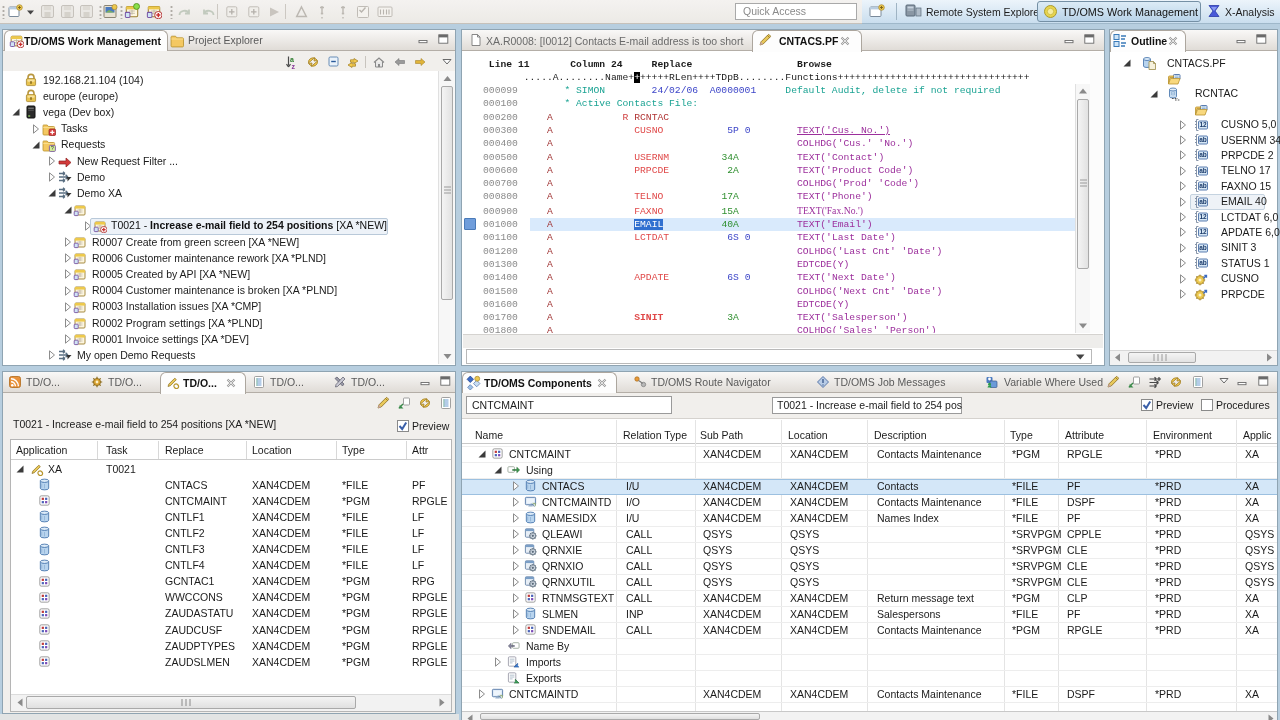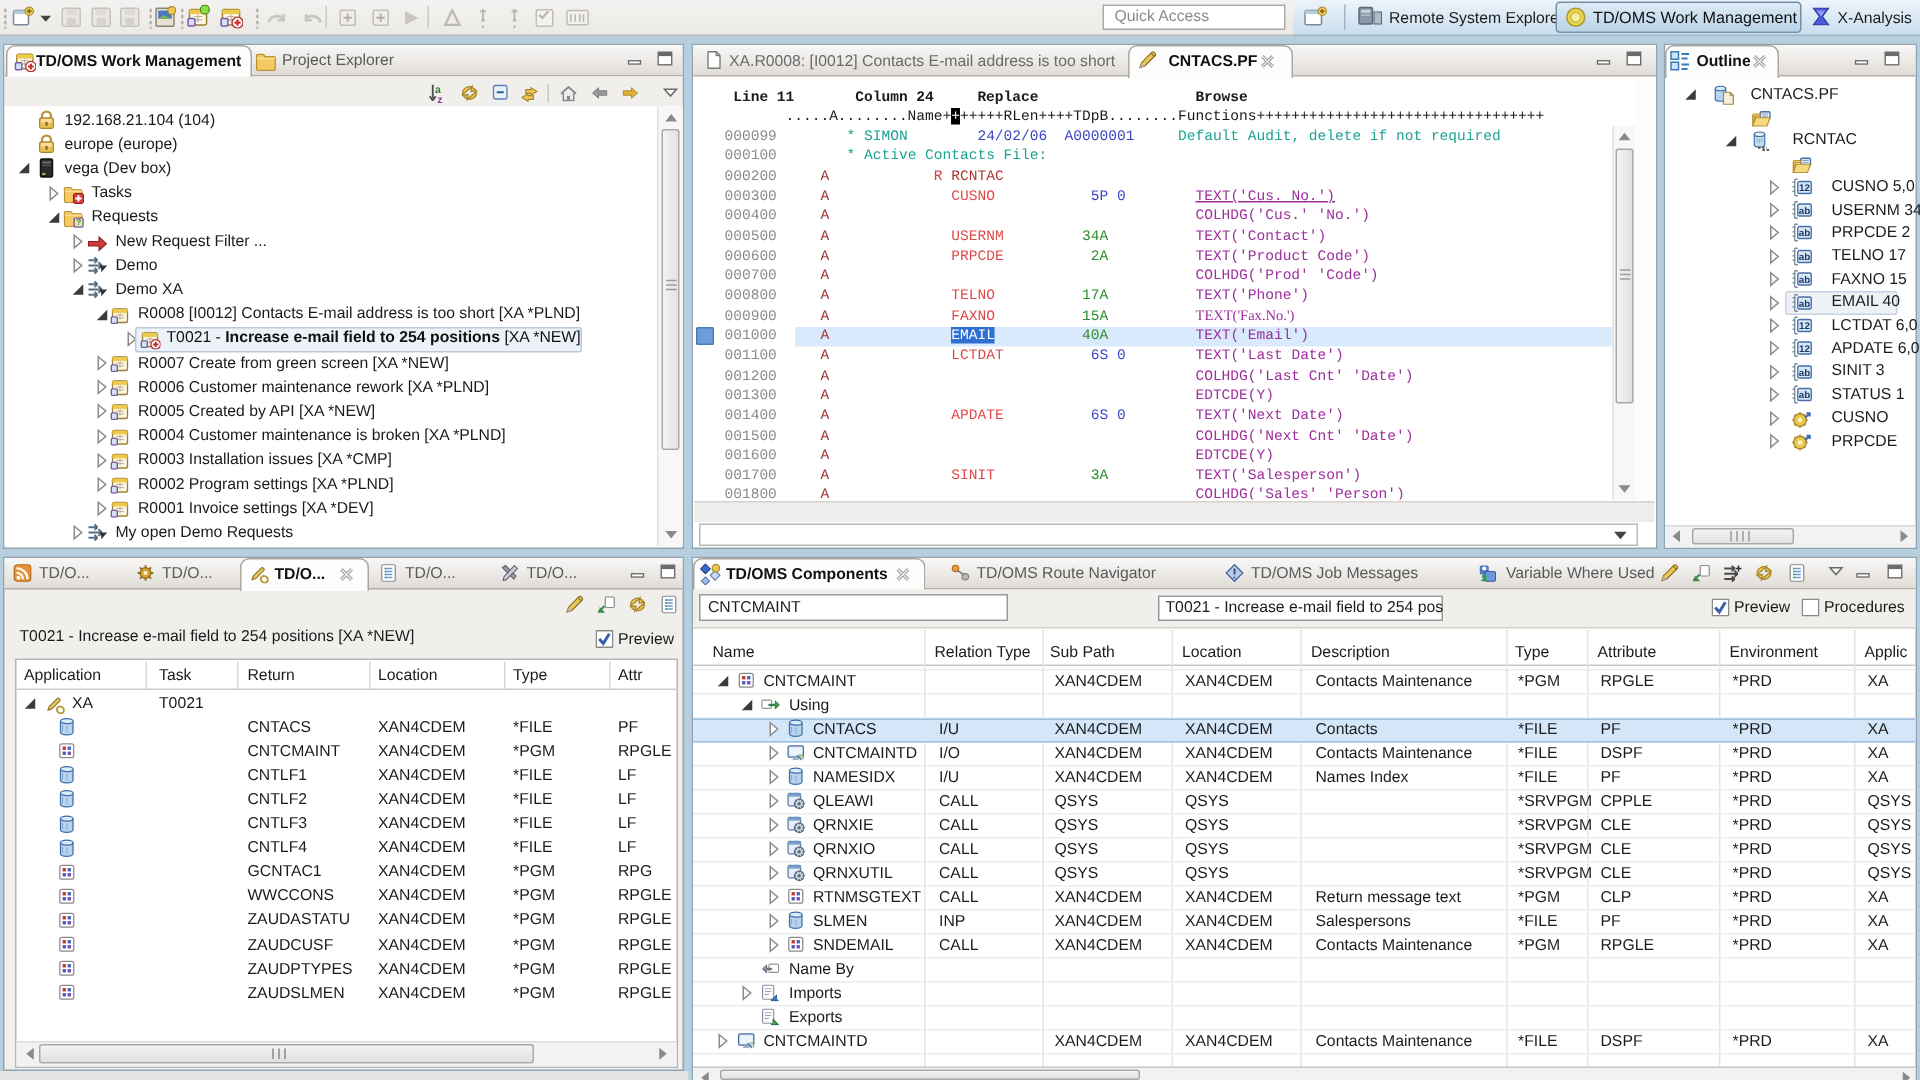--- a/index.html
+++ b/index.html
@@ -268,21 +268,20 @@
 <div style="position:absolute;left:77px;top:185.89999999999998px;height:15px;line-height:15px;white-space:pre;font-family:&quot;Liberation Sans&quot;,sans-serif;font-size:10.5px;color:#1b1b1b;font-weight:400;">Demo XA</div>
 <svg style="position:absolute;left:62px;top:203.6px" width="12" height="12" viewBox="0 0 12 12">
       <path d="M9.5 2.5 V9.5 H2.5 Z" fill="#3b3b3b"></path>
     </svg>
 <svg style="position:absolute;left:73px;top:202.6px" width="14" height="14" viewBox="0 0 14 14">
       <rect x="2" y="3" width="10" height="9" rx="1" fill="#fdf6e0" stroke="#9c8030" stroke-width="0.9"></rect>
       <rect x="2" y="3" width="10" height="2.6" fill="#edc94c"></rect>
       <path d="M4.5 7 h5 M4.5 9 h5 M7 5.8 v4.4" stroke="#b9b2a0" stroke-width="0.7" fill="none"></path>
       <rect x="1.2" y="8.2" width="4" height="4.4" rx="0.8" fill="#cfe3f5" stroke="#7a58a8" stroke-width="0.9"></rect>
     </svg>
-<div style="position:absolute;left:92px;top:202.1px;height:15px;line-height:15px;white-space:pre;font-family:&quot;Liberation Sans&quot;,sans-serif;font-size:10.5px;color:#1b1b1b;font-weight:400;">R0008 [I0012] Contacts E-mail address is too short [XA *PLND]</div>
 <svg style="position:absolute;left:82px;top:219.79999999999998px" width="12" height="12" viewBox="0 0 12 12">
       <path d="M3.5 1.8 L8.5 6 L3.5 10.2 Z" fill="#fcfcfc" stroke="#8c8c8c" stroke-width="1"></path>
     </svg>
 <div style="position:absolute;left:90px;top:217.6px;width:298px;height:17px;background:#edf2f8;border:1px solid #b9c9d9;border-radius:2px;box-sizing:border-box;"></div>
 <svg style="position:absolute;left:93px;top:218.79999999999998px" width="14" height="14" viewBox="0 0 14 14">
       <rect x="2" y="3" width="10" height="9" rx="1" fill="#fdf6e0" stroke="#9c8030" stroke-width="0.9"></rect>
       <rect x="2" y="3" width="10" height="2.6" fill="#edc94c"></rect>
       <path d="M4.5 7 h5 M4.5 9 h5 M7 5.8 v4.4" stroke="#b9b2a0" stroke-width="0.7" fill="none"></path>
       <rect x="1.2" y="8.2" width="4" height="4.4" rx="0.8" fill="#cfe3f5" stroke="#7a58a8" stroke-width="0.9"></rect>
       <circle cx="10.8" cy="10.6" r="3.2" fill="#fff" stroke="#b02b2b" stroke-width="0.8"></circle>
@@ -411,21 +410,21 @@
 <span style="color:#8b8b8b;">000700</span>     <span style="color:#a03434;">A</span>                                          <span style="color:#9c2f9c;">COLHDG('Prod' 'Code')</span>
 <span style="color:#8b8b8b;">000800</span>     <span style="color:#a03434;">A</span>              <span style="color:#e04848;">TELNO</span>          <span style="color:#2f8f2f;">17A</span>          <span style="color:#9c2f9c;">TEXT('Phone')</span>
 <span style="color:#8b8b8b;">000900</span>     <span style="color:#a03434;">A</span>              <span style="color:#e04848;">FAXNO</span>          <span style="color:#2f8f2f;">15A</span>          <span style="color:#9c2f9c;font-family:Liberation Serif, serif;">TEXT('Fax.No.')</span>
 <span style="color:#8b8b8b;">001000</span>     <span style="color:#a03434;">A</span>              <span style="color:#fff;background:#3070d0;">EMAIL</span>          <span style="color:#2f8f2f;">40A</span>          <span style="color:#9c2f9c;">TEXT('Email')</span>
 <span style="color:#8b8b8b;">001100</span>     <span style="color:#a03434;">A</span>              <span style="color:#e04848;">LCTDAT</span>          <span style="color:#3c45c8;">6S 0</span>        <span style="color:#9c2f9c;">TEXT('Last Date')</span>
 <span style="color:#8b8b8b;">001200</span>     <span style="color:#a03434;">A</span>                                          <span style="color:#9c2f9c;">COLHDG('Last Cnt' 'Date')</span>
 <span style="color:#8b8b8b;">001300</span>     <span style="color:#a03434;">A</span>                                          <span style="color:#9c2f9c;">EDTCDE(Y)</span>
 <span style="color:#8b8b8b;">001400</span>     <span style="color:#a03434;">A</span>              <span style="color:#e04848;">APDATE</span>          <span style="color:#3c45c8;">6S 0</span>        <span style="color:#9c2f9c;">TEXT('Next Date')</span>
 <span style="color:#8b8b8b;">001500</span>     <span style="color:#a03434;">A</span>                                          <span style="color:#9c2f9c;">COLHDG('Next Cnt' 'Date')</span>
 <span style="color:#8b8b8b;">001600</span>     <span style="color:#a03434;">A</span>                                          <span style="color:#9c2f9c;">EDTCDE(Y)</span>
-<span style="color:#8b8b8b;">001700</span>     <span style="color:#a03434;">A</span>              <span style="color:#e04848;">SINIT</span>           <span style="color:#2f8f2f;">3A</span>          <span style="color:#9c2f9c;">TEXT('Salesperson')</span>
+<span style="color:#8b8b8b;">001700</span>     <span style="color:#a03434;">A</span>              <span style="color:#e04848;font-weight:bold;">SINIT</span>           <span style="color:#2f8f2f;">3A</span>          <span style="color:#9c2f9c;">TEXT('Salesperson')</span>
 <span style="color:#8b8b8b;">001800</span>     <span style="color:#a03434;">A</span>                                          <span style="color:#9c2f9c;">COLHDG('Sales' 'Person')</span></pre>
     </div>
 <div style="position:absolute;left:1075px;top:84px;width:15px;height:249px;background:#f7f7f7;border-left:1px solid #e0e0e0;box-sizing:border-box;"></div>
 <svg style="position:absolute;left:1077px;top:86px" width="12" height="11" viewBox="0 0 12 11">
       <path d="M6 2.5 l4 5 h-8 z" fill="#8a8a8a"></path>
     </svg>
 <svg style="position:absolute;left:1077px;top:320px" width="12" height="11" viewBox="0 0 12 11">
       <path d="M6 8.5 l4 -5 h-8 z" fill="#8a8a8a"></path>
     </svg>
 <div style="position:absolute;left:1077px;top:99px;width:12px;height:170px;background:linear-gradient(90deg,#f4f4f4,#e2e2e2);border:1px solid #a9a9a9;border-radius:2px;box-sizing:border-box;"></div>
@@ -681,21 +680,21 @@
     </svg>
 <div style="position:absolute;left:13px;top:417px;height:15px;line-height:15px;white-space:pre;font-family:&quot;Liberation Sans&quot;,sans-serif;font-size:10.5px;color:#1b1b1b;font-weight:400;">T0021 - Increase e-mail field to 254 positions [XA *NEW]</div>
 <svg style="position:absolute;left:397px;top:420px" width="12" height="12" viewBox="0 0 12 12">
       <rect x="0.5" y="0.5" width="11" height="11" fill="#fff" stroke="#8a8a8a"></rect>
       <path d="M2.5 6 l2.7 3 4 -6.5" fill="none" stroke="#3a5fa8" stroke-width="2"></path>
     </svg>
 <div style="position:absolute;left:412px;top:419px;height:15px;line-height:15px;white-space:pre;font-family:&quot;Liberation Sans&quot;,sans-serif;font-size:10.5px;color:#1b1b1b;font-weight:400;">Preview</div>
 <div style="position:absolute;left:10px;top:439px;width:442px;height:273px;background:#fff;border:1px solid #b5b5b5;box-sizing:border-box;"></div>
 <div style="position:absolute;left:16px;top:443px;height:15px;line-height:15px;white-space:pre;font-family:&quot;Liberation Sans&quot;,sans-serif;font-size:10.5px;color:#1b1b1b;font-weight:400;">Application</div>
 <div style="position:absolute;left:106px;top:443px;height:15px;line-height:15px;white-space:pre;font-family:&quot;Liberation Sans&quot;,sans-serif;font-size:10.5px;color:#1b1b1b;font-weight:400;">Task</div>
-<div style="position:absolute;left:165px;top:443px;height:15px;line-height:15px;white-space:pre;font-family:&quot;Liberation Sans&quot;,sans-serif;font-size:10.5px;color:#1b1b1b;font-weight:400;">Return</div>
+<div style="position:absolute;left:165px;top:443px;height:15px;line-height:15px;white-space:pre;font-family:&quot;Liberation Sans&quot;,sans-serif;font-size:10.5px;color:#1b1b1b;font-weight:400;">Replace</div>
 <div style="position:absolute;left:252px;top:443px;height:15px;line-height:15px;white-space:pre;font-family:&quot;Liberation Sans&quot;,sans-serif;font-size:10.5px;color:#1b1b1b;font-weight:400;">Location</div>
 <div style="position:absolute;left:342px;top:443px;height:15px;line-height:15px;white-space:pre;font-family:&quot;Liberation Sans&quot;,sans-serif;font-size:10.5px;color:#1b1b1b;font-weight:400;">Type</div>
 <div style="position:absolute;left:412px;top:443px;height:15px;line-height:15px;white-space:pre;font-family:&quot;Liberation Sans&quot;,sans-serif;font-size:10.5px;color:#1b1b1b;font-weight:400;">Attr</div>
 <div style="position:absolute;left:97px;top:441px;width:1px;height:18px;background:#d8d8d8;"></div>
 <div style="position:absolute;left:158px;top:441px;width:1px;height:18px;background:#d8d8d8;"></div>
 <div style="position:absolute;left:246px;top:441px;width:1px;height:18px;background:#d8d8d8;"></div>
 <div style="position:absolute;left:336px;top:441px;width:1px;height:18px;background:#d8d8d8;"></div>
 <div style="position:absolute;left:406px;top:441px;width:1px;height:18px;background:#d8d8d8;"></div>
 <div style="position:absolute;left:11px;top:459px;width:440px;height:1px;background:#cccccc;"></div>
 <svg style="position:absolute;left:14px;top:463.0px" width="12" height="12" viewBox="0 0 12 12">

